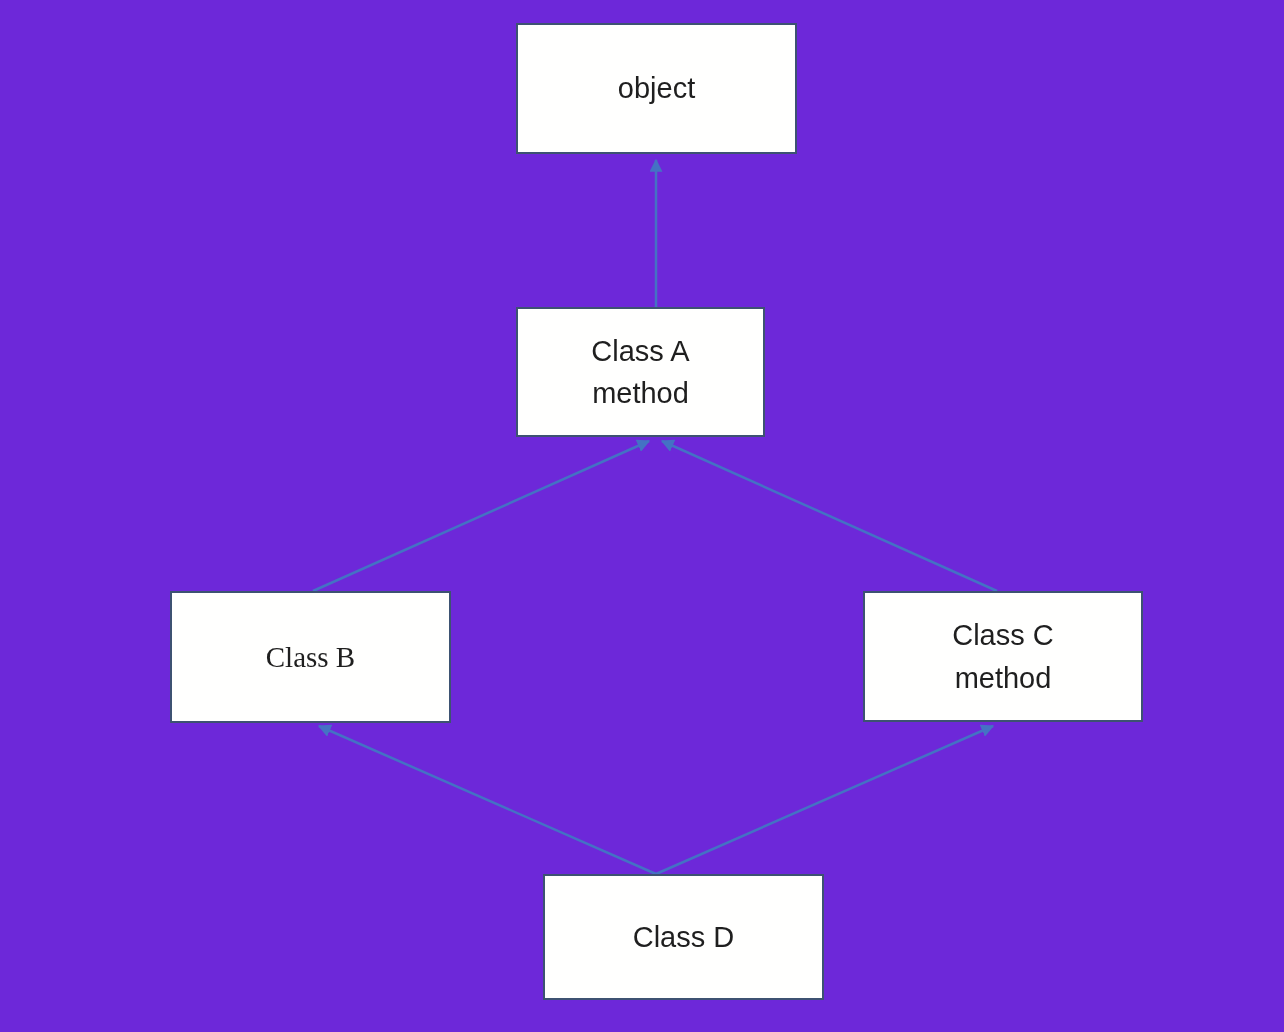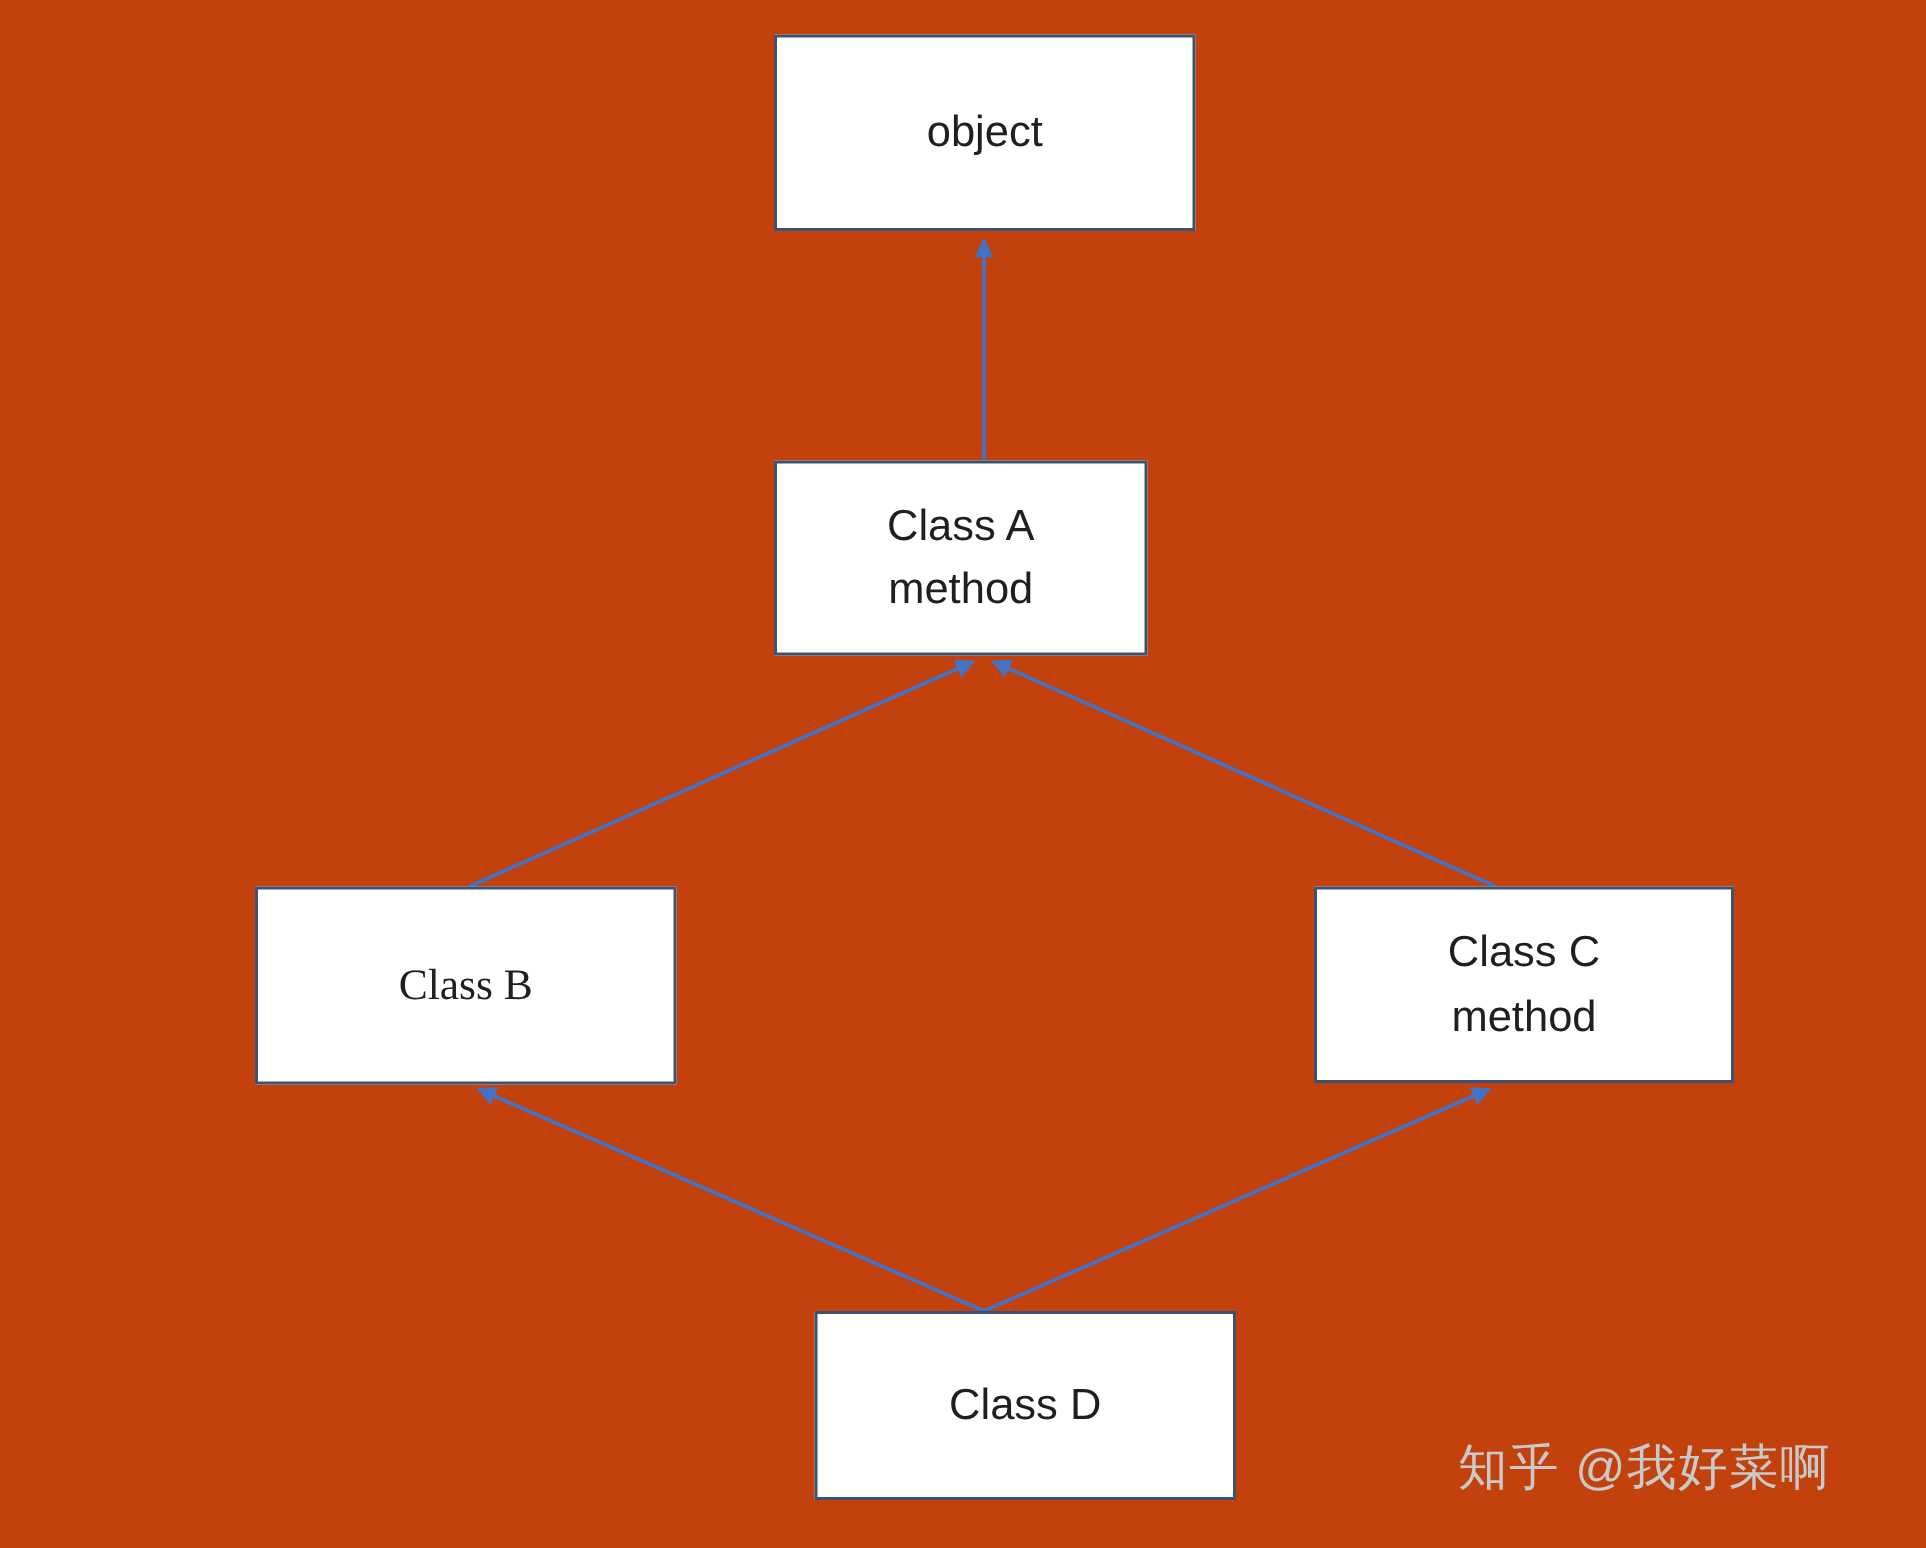--- a/index.html
+++ b/index.html
@@ -4,21 +4,21 @@
 <style>
   html, body {
     margin: 0;
     padding: 0;
     background: #ffffff;
   }
   .canvas {
     position: relative;
     width: 1284px;
     height: 1032px;
-    background: #c2410c;
+    background: #6d28d9;
     overflow: hidden;
     font-family: "Liberation Sans", sans-serif;
   }
   .edges-layer {
     position: absolute;
     left: 0;
     top: 0;
     width: 1284px;
     height: 1032px;
     pointer-events: none;
@@ -35,21 +35,21 @@
   }
   .node-label {
     font-size: 29px;
     line-height: 1.45;
     color: #1f1f1f;
     white-space: pre-line;
   }
   .node-object  { left: 516px; top: 23px;  width: 281px; height: 131px; }
   .node-class-a { left: 516px; top: 307px; width: 249px; height: 130px; }
   .node-class-b { left: 170px; top: 591px; width: 281px; height: 132px; font-family: Liberation Serif, serif; }
-  .node-class-c { left: 863px; top: 591px; width: 280px; height: 131px; margin-left: 13px; }
+  .node-class-c { left: 863px; top: 591px; width: 280px; height: 131px; }
   .node-class-d { left: 543px; top: 874px; width: 281px; height: 126px; }
   .watermark {
     position: absolute;
     left: 972px;
     top: 956px;
     font-size: 33px;
     color: #c9c9c9;
     letter-spacing: 1px;
     white-space: nowrap;
   }
@@ -87,15 +87,14 @@
 
   <div class="node node-class-c">
     <div class="node-label">Class C
 method</div>
   </div>
 
   <div class="node node-class-d">
     <div class="node-label">Class D</div>
   </div>
 
-  <div class="watermark">知乎 @我好菜啊</div>
 
 </div>
 
 </body></html>

